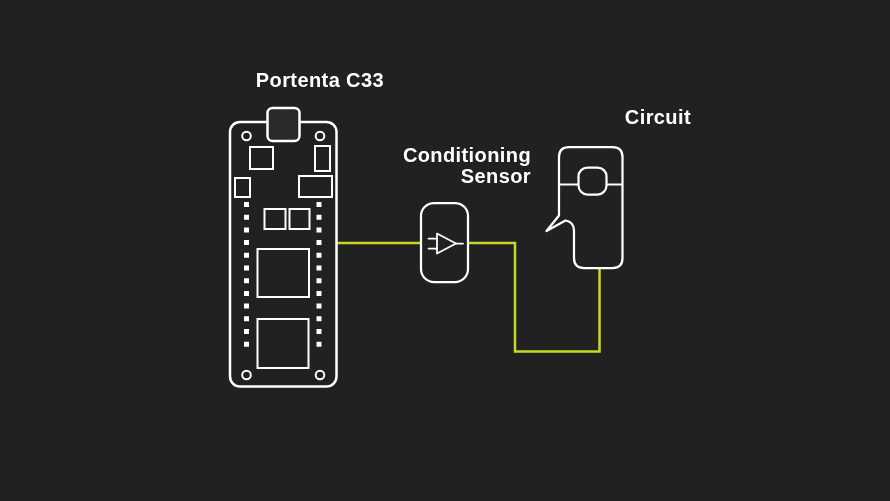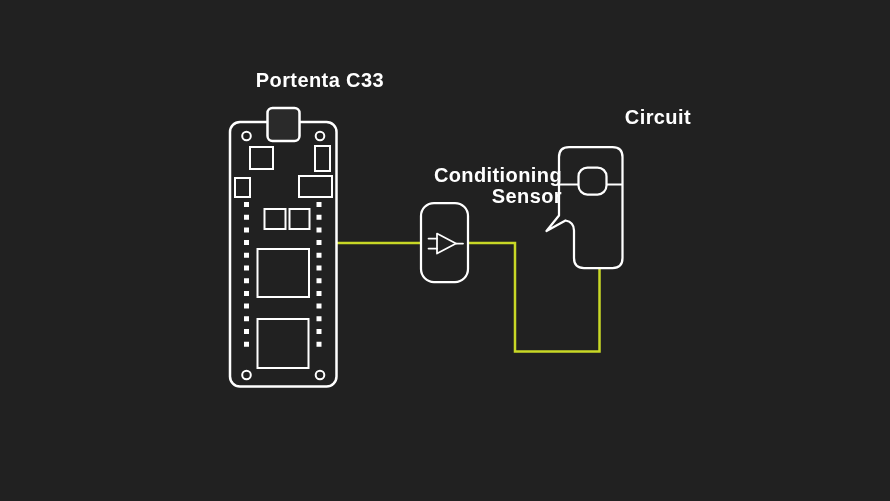--- a/index.html
+++ b/index.html
@@ -74,19 +74,19 @@
       <path class="box-outline" style="stroke-linejoin:round;stroke-linecap:round" d="M 546.5 231 L 559 215.5 L 559 157 Q 559 147 569 147 L 612.5 147 Q 622.5 147 622.5 157
                L 622.5 258 Q 622.5 268 612.5 268 L 584 268 Q 574 268 574 258 L 574 230.5
                Q 574 222 565.5 220.5 Z"></path>
       <line class="divider" x1="559" y1="184.5" x2="622.5" y2="184.5"></line>
       <rect class="box-outline" x="578.5" y="167.5" width="28" height="27" rx="9"></rect>
     </g>
   </svg>
 
   <div class="label" style="left:184px;top:70px;width:200px;">Portenta C33</div>
 
-  <div class="label" style="left:362px;top:145px;width:200px;margin-top:20px;">
+  <div class="label" style="left:331px;top:145px;width:200px;">
     <div>Conditioning</div>
     <div>Sensor</div>
   </div>
 
   <div class="label" style="left:491px;top:107px;width:200px;">Circuit</div>
 </div>
 
 </body></html>

